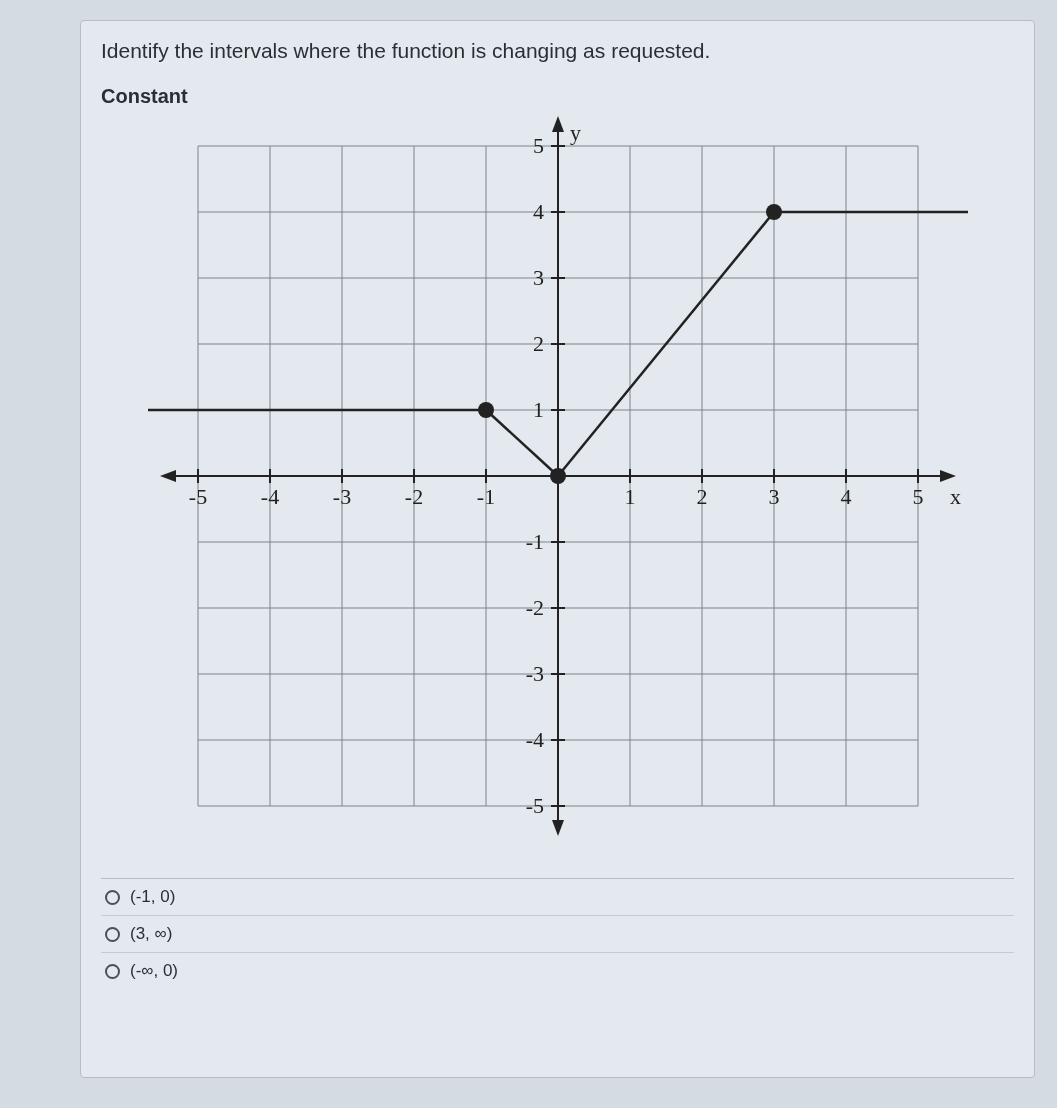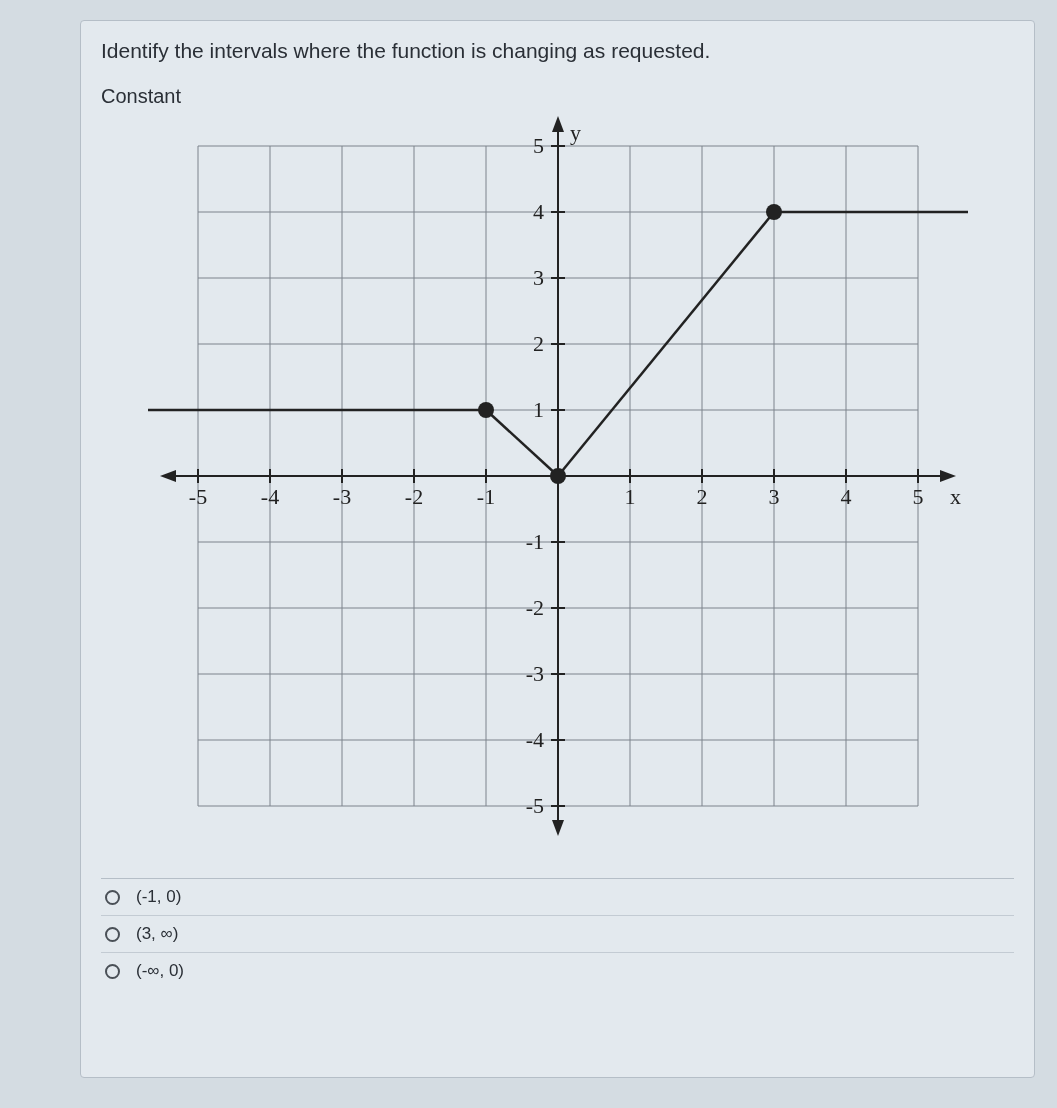--- a/index.html
+++ b/index.html
@@ -28,20 +28,21 @@
   }
   .question-text {
     font-size: 21px;
     color: #2a2f36;
     margin: 6px 0 22px 0;
   }
   .question-sub {
     font-size: 20px;
     color: #2a2f36;
     margin: 0 0 8px 0;
+    font-weight: bold;
   }
   .chart-wrap {
     width: 100%;
     display: flex;
     justify-content: center;
     margin-bottom: 32px;
   }
   svg.chart {
     width: 820px;
     height: 730px;
@@ -54,21 +55,21 @@
   .curve { stroke:#222; stroke-width:2.5; fill:none; }
   .pt { fill:#222; }
   .arrow { fill:#222; }
 
   .choices {
     border-top: 1px solid #b5bec7;
   }
   .choice-row {
     display: flex;
     align-items: center;
-    gap: 16px;
+    gap: 10px;
     padding: 8px 4px;
     border-bottom: 1px solid #c3cbd3;
     font-size: 17px;
     color: #2a2f36;
     cursor: pointer;
   }
   .choice-row:last-child { border-bottom: none; }
   .radio {
     width: 15px; height: 15px;
     border: 2px solid #4a5057;

